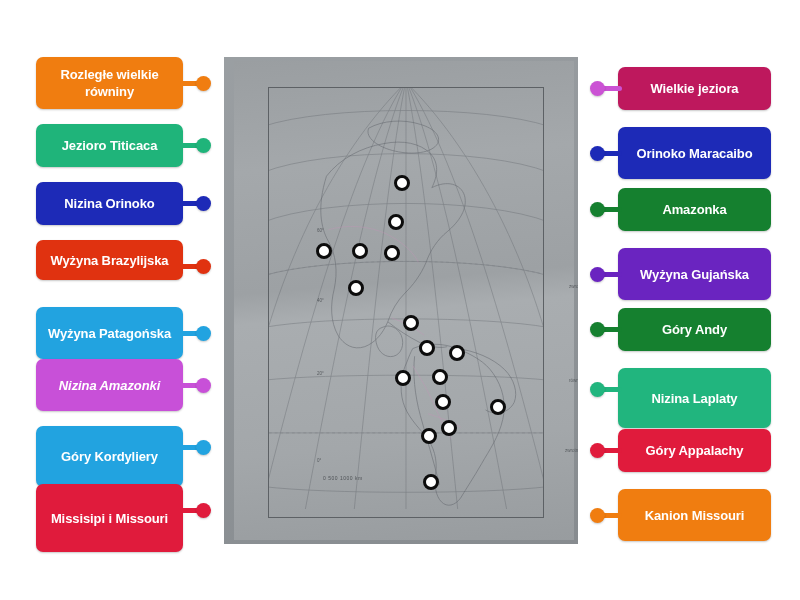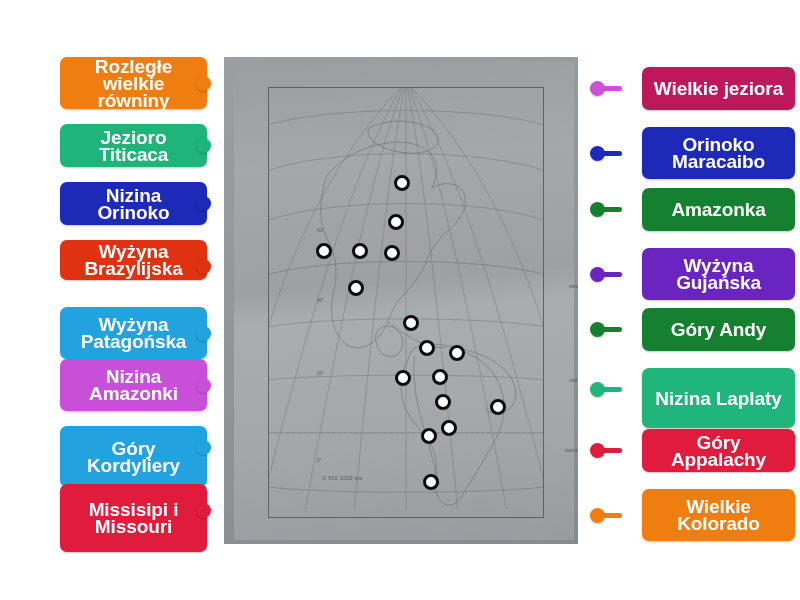--- a/index.html
+++ b/index.html
@@ -100,30 +100,29 @@
     box-sizing: border-box;
   }
 
   
   .label {
     position: absolute;
     box-sizing: border-box;
     border-radius: 7px;
     color: #ffffff;
     font-weight: bold;
-    font-size: 19px;
+    font-size: 13px;
     line-height: 17px;
     display: flex;
     align-items: center;
     justify-content: center;
     text-align: center;
     padding: 2px 8px;
     box-shadow: 0 1px 2px rgba(0,0,0,0.22);
     letter-spacing: -0.1px;
-    margin-left: 24px;
   }
   .label.left  { left: 36px;  width: 147px; }
   .label.right { left: 618px; width: 153px; }
 
   
   .connector {
     position: absolute;
     height: 5px;
     border-radius: 3px;
   }
@@ -271,21 +270,21 @@
         <div class="knob" style="top: 258.5px; background: rgb(224, 50, 16); left: 196px;"></div>
       </div>
       <div>
         <div class="label left" style="top: 307px; height: 52px; background: rgb(34, 163, 224);">
           <span>Wyżyna Patagońska</span>
         </div>
         <div class="connector" style="top: 330.5px; background: rgb(34, 163, 224); left: 180px; width: 22px;"></div>
         <div class="knob" style="top: 325.5px; background: rgb(34, 163, 224); left: 196px;"></div>
       </div>
       <div>
-        <div class="label left" style="top: 359px; height: 52px; background: rgb(200, 80, 216);">
+        <div class="label left" style="top: 359px; height: 52px; background: rgb(200, 80, 216); font-style: italic;">
           <span>Nizina Amazonki</span>
         </div>
         <div class="connector" style="top: 382.5px; background: rgb(200, 80, 216); left: 180px; width: 22px;"></div>
         <div class="knob" style="top: 377.5px; background: rgb(200, 80, 216); left: 196px;"></div>
       </div>
       <div>
         <div class="label left" style="top: 426px; height: 61px; background: rgb(34, 163, 224);">
           <span>Góry Kordyliery</span>
         </div>
         <div class="connector" style="top: 445px; background: rgb(34, 163, 224); left: 180px; width: 22px;"></div>
@@ -344,20 +343,20 @@
       </div>
       <div>
         <div class="label right" style="top: 429px; height: 43px; background: rgb(224, 27, 60);">
           <span>Góry Appalachy</span>
         </div>
         <div class="connector" style="top: 448px; background: rgb(224, 27, 60); left: 600px; width: 22px;"></div>
         <div class="knob" style="top: 443px; background: rgb(224, 27, 60); left: 590px;"></div>
       </div>
       <div>
         <div class="label right" style="top: 489px; height: 52px; background: rgb(240, 125, 16);">
-          <span>Wielkie Kolorado</span>
+          <span>Kanion Missouri</span>
         </div>
         <div class="connector" style="top: 512.5px; background: rgb(240, 125, 16); left: 600px; width: 22px;"></div>
         <div class="knob" style="top: 507.5px; background: rgb(240, 125, 16); left: 590px;"></div>
       </div>
     </div>
 
 </div>
 
 </body></html>

